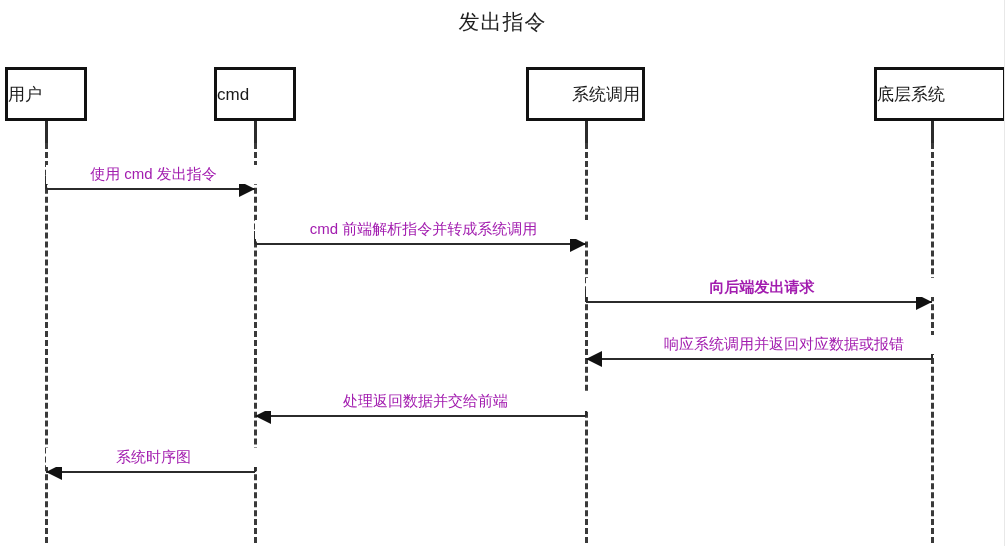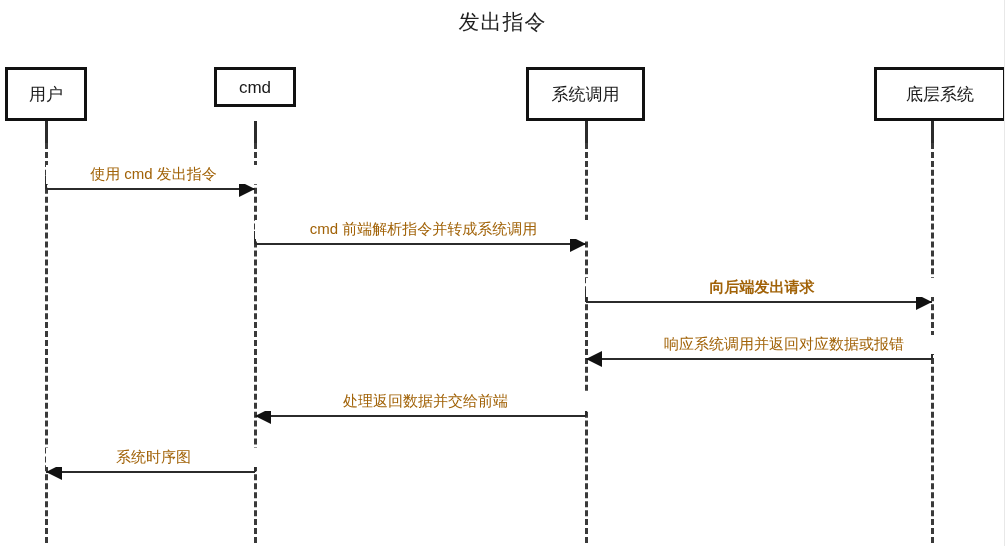--- a/index.html
+++ b/index.html
@@ -37,21 +37,20 @@
     border-left: 3px dashed #3a3a3a;
     z-index: 1;
   }
   .actor-box {
     position: absolute;
     box-sizing: border-box;
     background: #ffffff;
     border: 3px solid #111111;
     display: flex;
     align-items: center;
-    justify-content: center;
     z-index: 3;
   }
   .actor-label {
     font-size: 17px;
     color: #1a1a1a;
     line-height: 1;
     white-space: nowrap;
   }
   .actor-stub {
     position: absolute;
@@ -83,21 +82,21 @@
     border-left: 16px solid #111111;
   }
   .msg-head.left {
     border-top: 8px solid transparent;
     border-bottom: 8px solid transparent;
     border-right: 16px solid #111111;
   }
   .msg-label {
     position: absolute;
     font-size: 15px;
-    color: #a16207;
+    color: #a21caf;
     white-space: nowrap;
     text-align: center;
     z-index: 5;
     background: #ffffff;
     padding: 0 3px;
   }
 </style>
 </head>
 <body>
 
@@ -112,24 +111,24 @@
       <div class="lifeline" style="left: 254px; top: 143px; height: 400px;"></div>
       <div class="actor-stub" style="left: 585px; top: 121px; height: 22px;"></div>
       <div class="lifeline" style="left: 585px; top: 143px; height: 400px;"></div>
       <div class="actor-stub" style="left: 931px; top: 121px; height: 22px;"></div>
       <div class="lifeline" style="left: 931px; top: 143px; height: 400px;"></div>
     </div>
   <div id="actors">
       <div class="actor-box" style="left: 5px; top: 67px; width: 82px; height: 54px;">
         <span class="actor-label">用户</span>
       </div>
-      <div class="actor-box" style="left: 214px; top: 67px; width: 82px; height: 40px;">
+      <div class="actor-box" style="left: 214px; top: 67px; width: 82px; height: 54px;">
         <span class="actor-label">cmd</span>
       </div>
-      <div class="actor-box" style="left: 526px; top: 67px; width: 119px; height: 54px;">
+      <div class="actor-box" style="left: 526px; top: 67px; width: 119px; height: 54px; padding-left: 43px;">
         <span class="actor-label">系统调用</span>
       </div>
       <div class="actor-box" style="left: 874px; top: 67px; width: 132px; height: 54px;">
         <span class="actor-label">底层系统</span>
       </div>
     </div>
   <div id="messages">
       <div class="msg-line" style="left: 46px; top: 188px; width: 209px;"></div>
       <div class="msg-riser" style="left: 45px; top: 176px; height: 13px;"></div>
       <div class="msg-head right" style="top: 181px; left: 239px;"></div>

